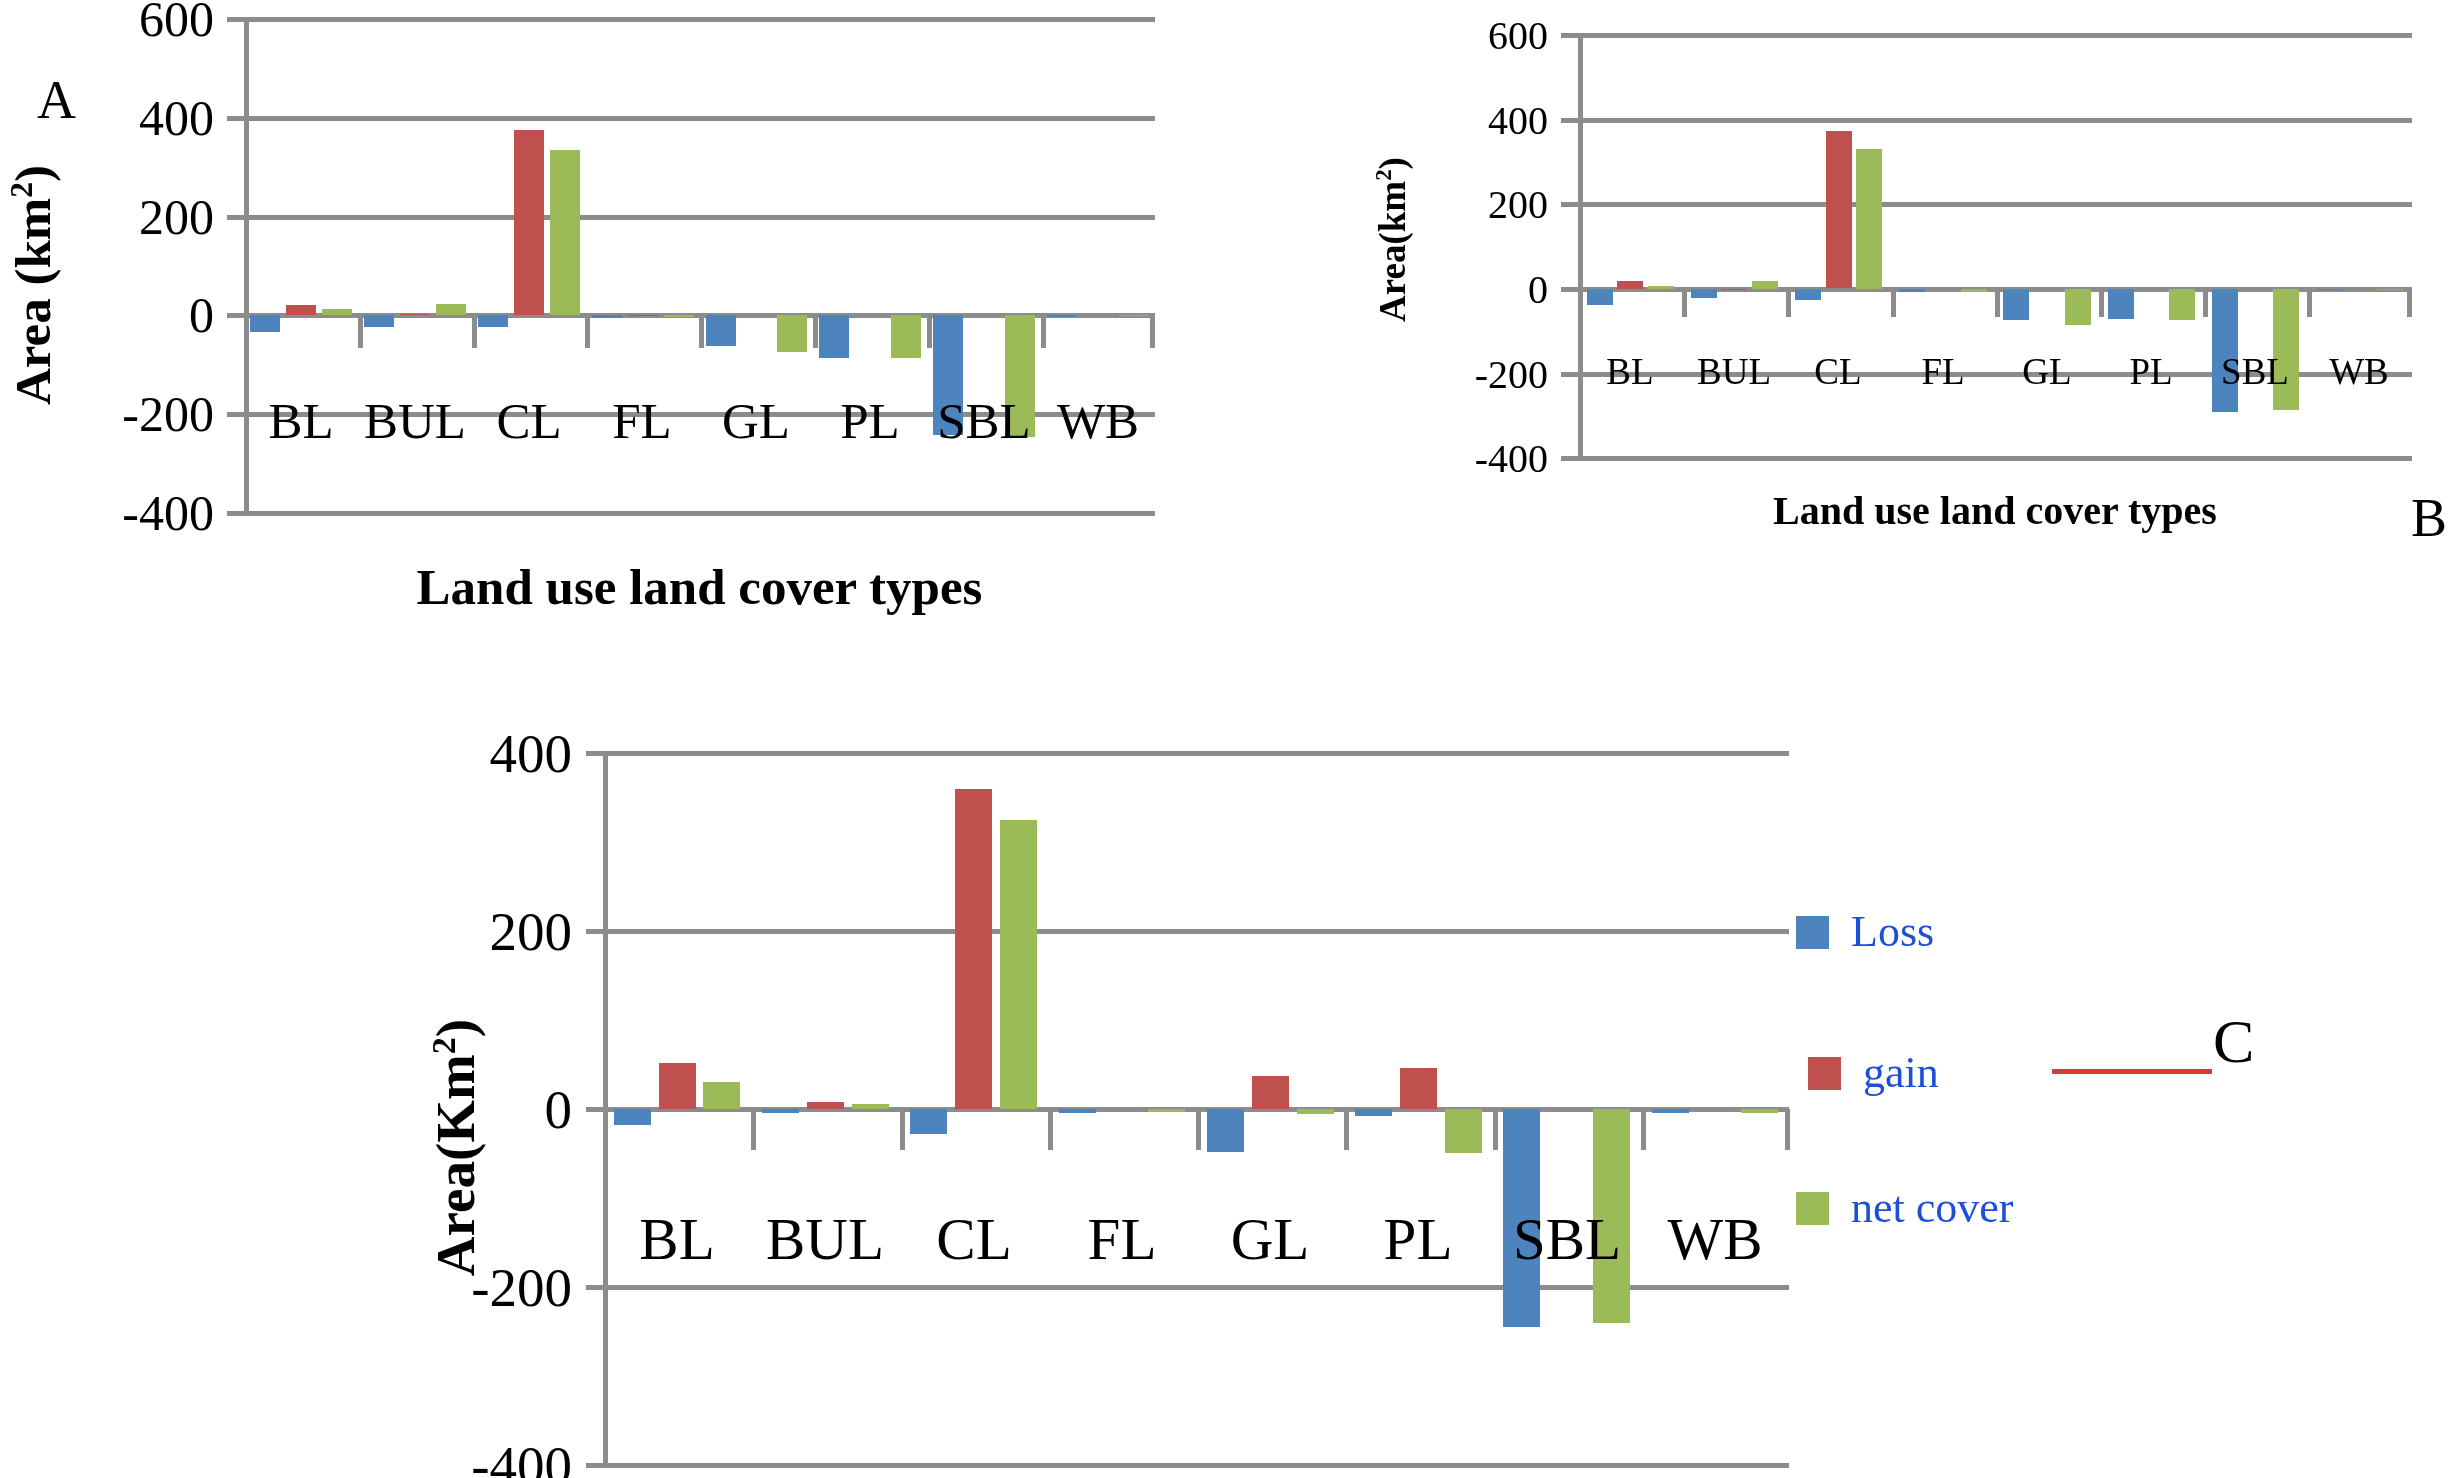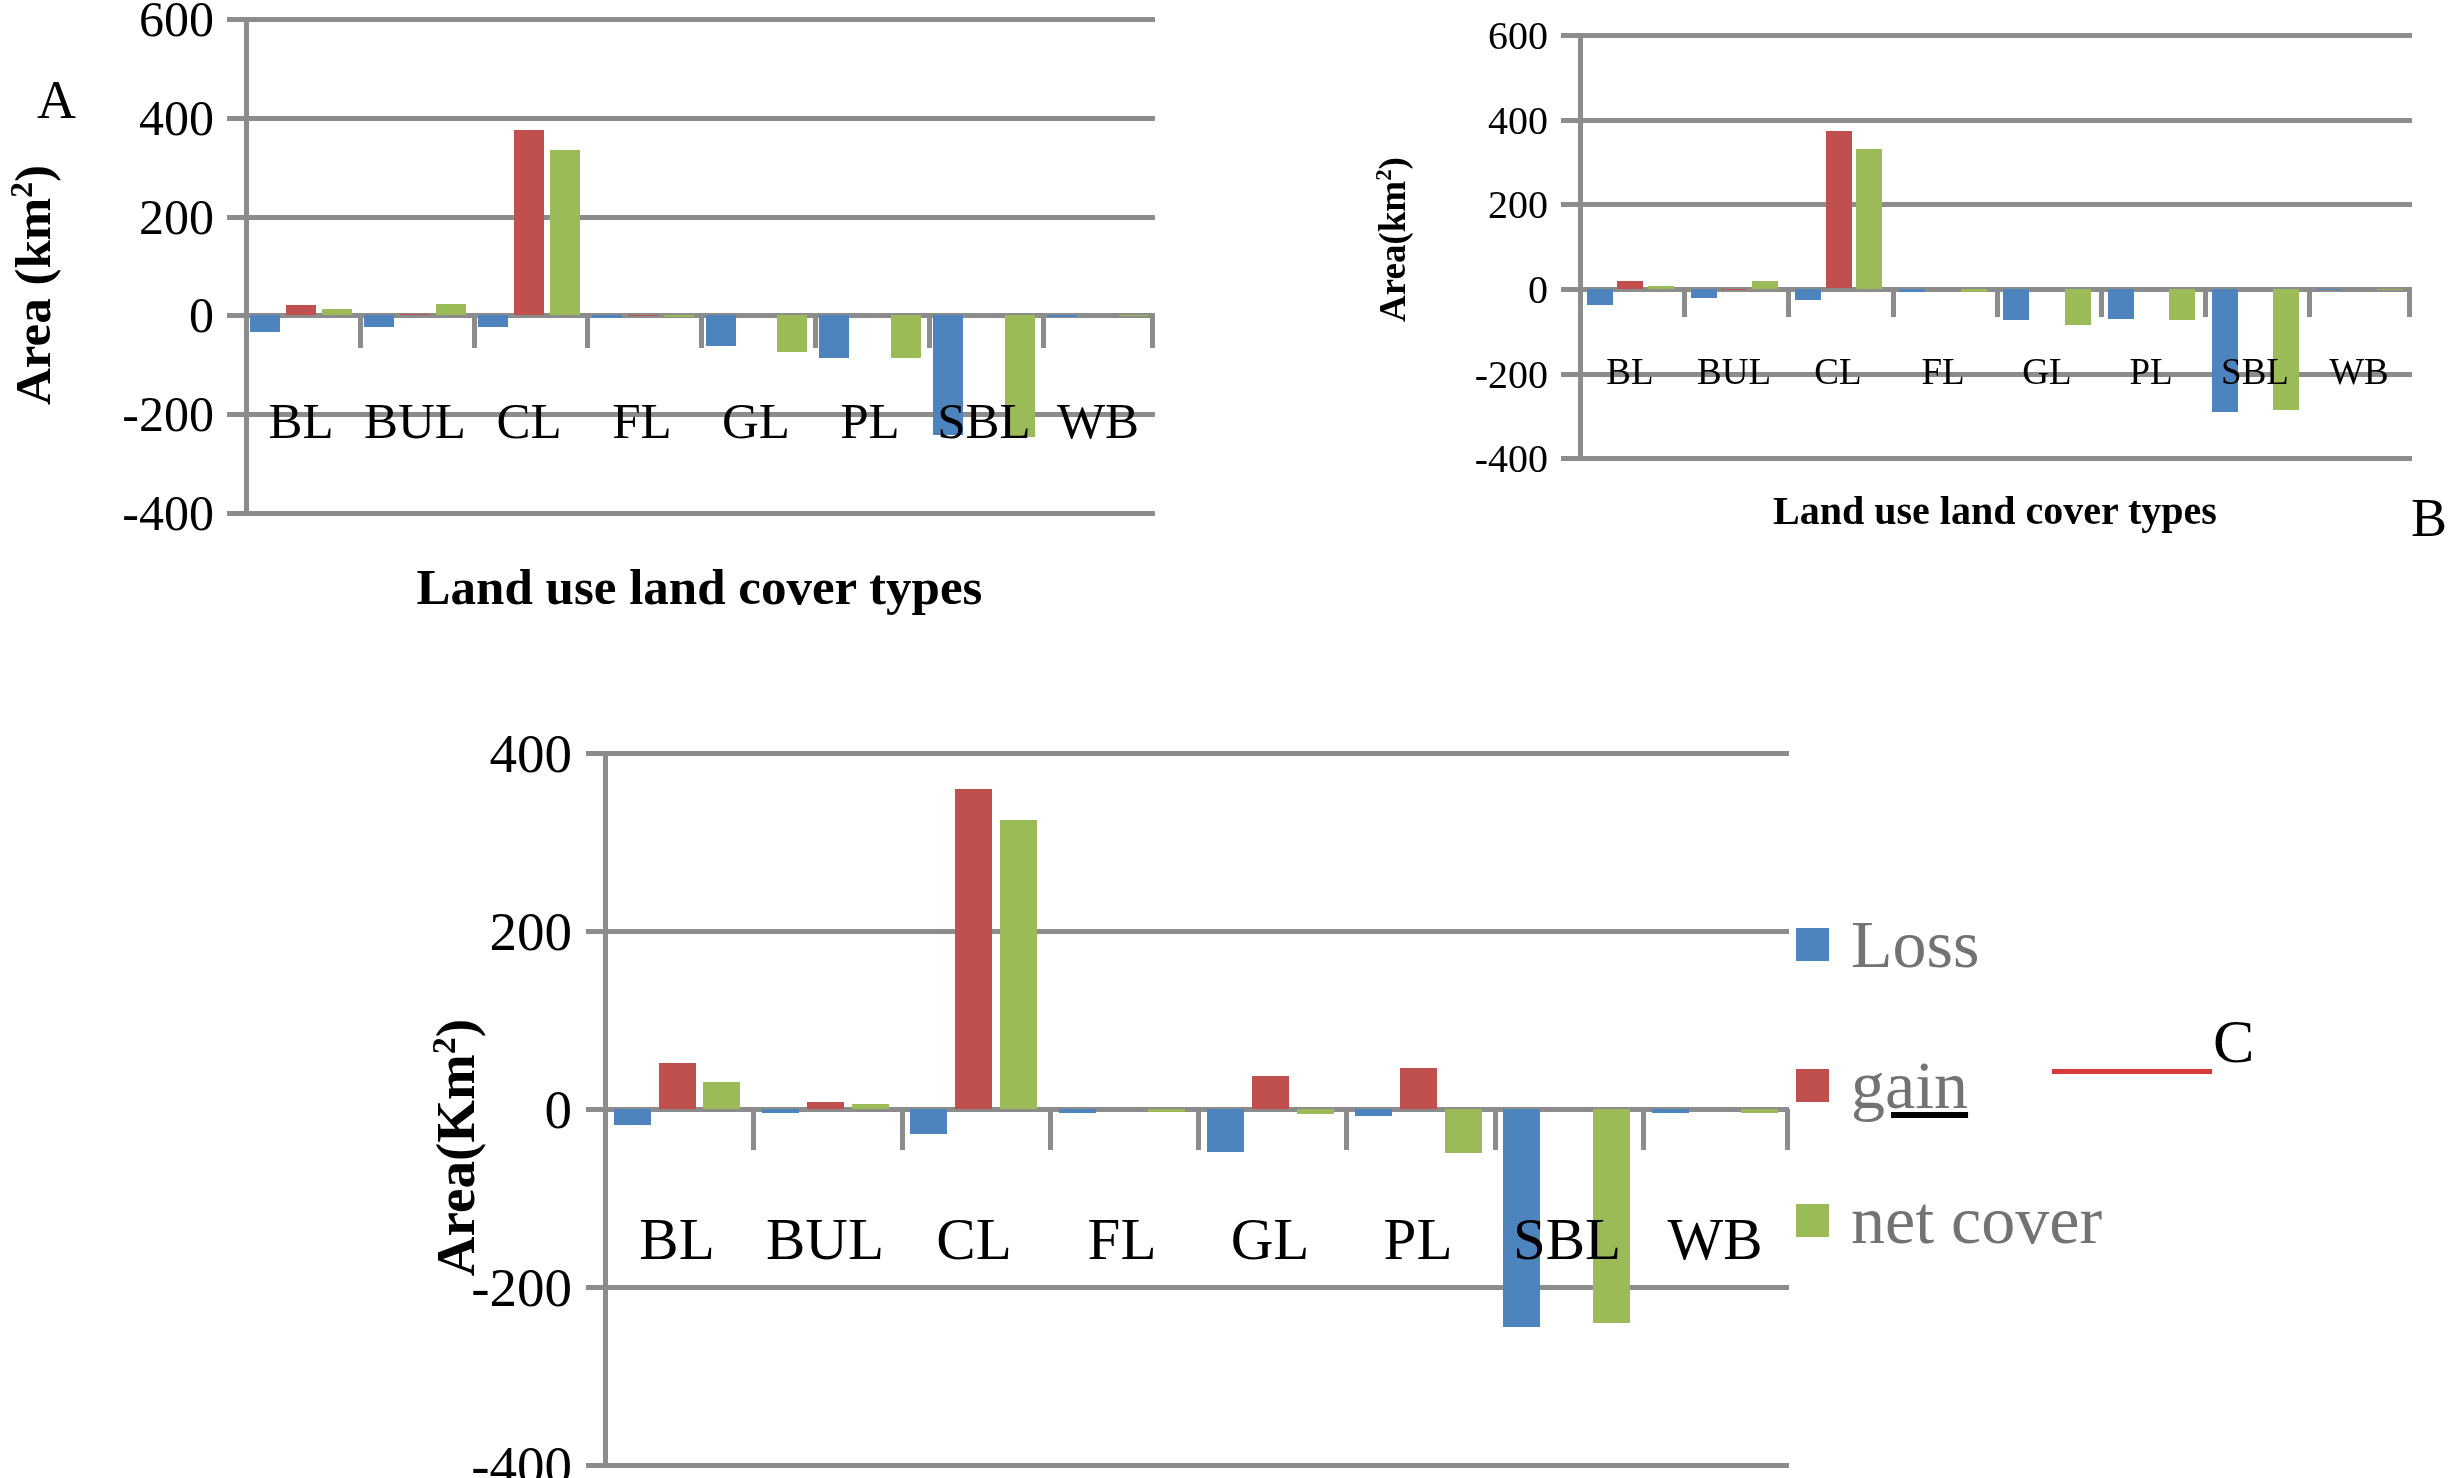--- a/index.html
+++ b/index.html
@@ -48,21 +48,21 @@
   
   #panelC{left:308px;top:718px;width:2155px;height:761px;}
   #panelC .plot{left:295px;top:35px;width:1186px;height:712px;}
   #panelC .ylabel-txt{font-size:55px;}
   #panelC .catlabel{font-size:59px;}
   #panelC .axis-title-y{font-size:55px;}
 
   .legend{position:absolute;}
   .legend-row{position:absolute;display:flex;align-items:center;}
   .legend-swatch{width:33px;height:33px;margin-right:22px;flex:0 0 auto;}
-  .legend-text{font-size:68px;color:#737373;white-space:nowrap;line-height:1;}
+  .legend-text{font-size:44px;color:#1d4ed8;white-space:nowrap;line-height:1;}
   .cline{position:absolute;height:5.1px;background:#d93b3b;}
   sup{font-size:0.62em;vertical-align:super;}
 </style>
 </head>
 <body>
 
 <div class="panel" id="panelA">
   <div class="panel-letter" style="left:37px;top:69px;font-size:54px;">A</div>
   <div class="axis-title-y" style="left:-192px;top:256px;width:449px;text-align:center;transform:rotate(-90deg);">
     <span>Area (km</span><sup>2</sup><span>)</span>
@@ -250,21 +250,21 @@
       <div class="bar net" style="width: 37px; left: 1138px; top: 356px; height: 4.4px;"></div>
       <div class="catlabel" style="left: 1038px; width: 148px; top: 452px;">WB</div>
       <div class="xtick" style="left: 1182px; top: 356px; height: 41px;"></div>
     </div>
 
   <div class="legend" style="left:1488px;top:192px;width:577px;height:513px;">
     <div class="legend-row" style="left:0;top:0;">
       <span class="legend-swatch" style="background:#4d84be;"></span>
       <span class="legend-text">Loss</span>
     </div>
-    <div class="legend-row" style="left:0;top:141px;text-decoration:underline;">
+    <div class="legend-row" style="left:12px;top:141px;">
       <span class="legend-swatch" style="background:#c0504d;"></span>
       <span class="legend-text">gain</span>
     </div>
     <div class="legend-row" style="left:0;top:276px;">
       <span class="legend-swatch" style="background:#9bbb59;"></span>
       <span class="legend-text">net cover</span>
     </div>
     <div class="cline" style="left:256px;top:159px;width:160px;"></div>
     <div class="panel-letter" style="left:417px;top:96px;font-size:62px;">C</div>
   </div>

